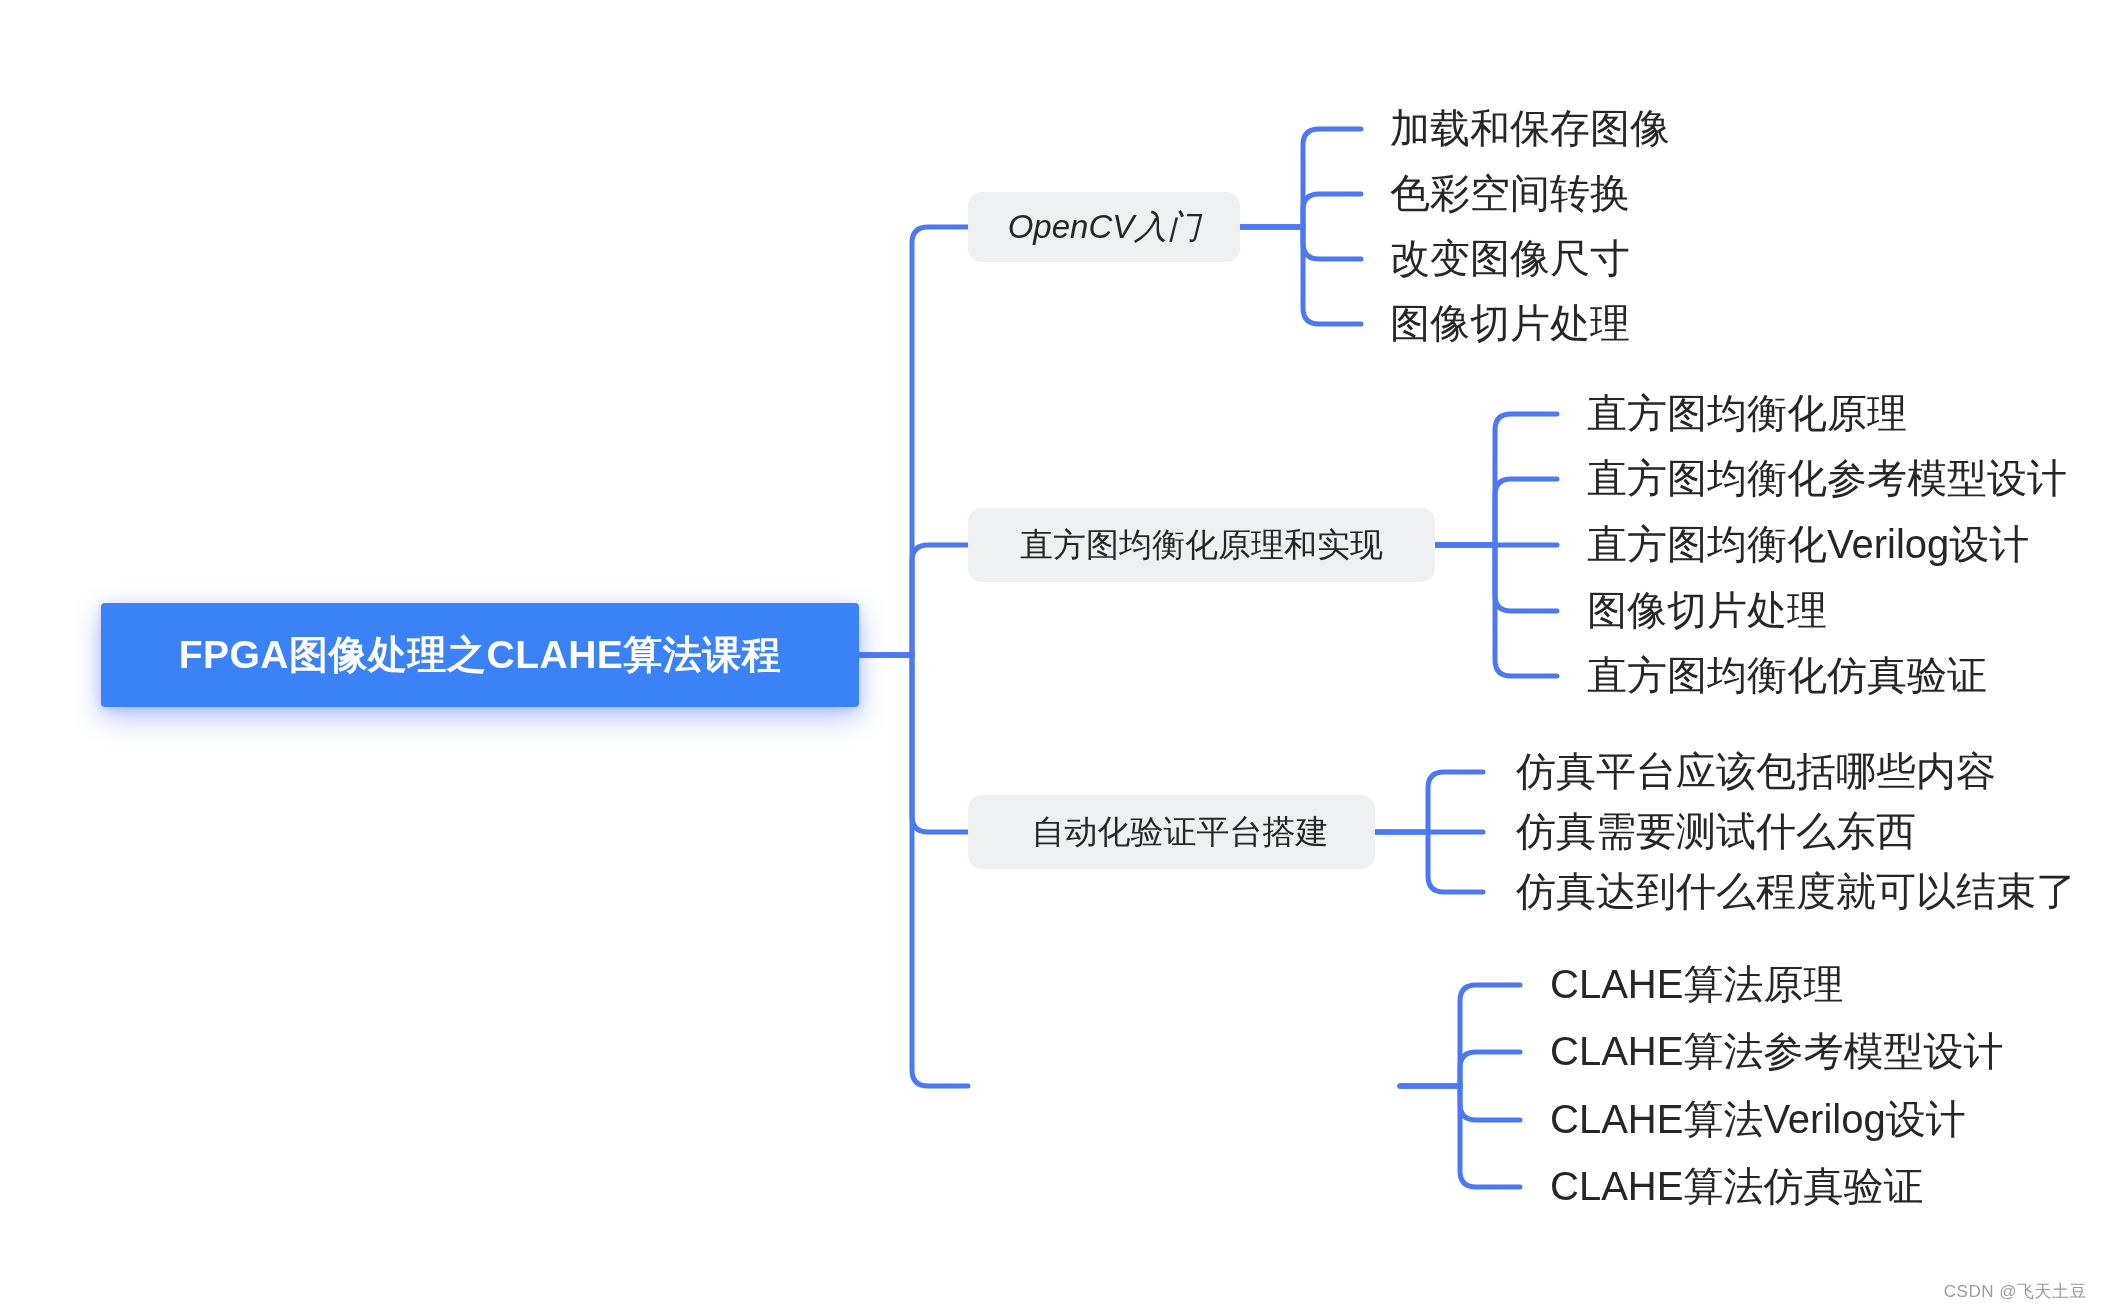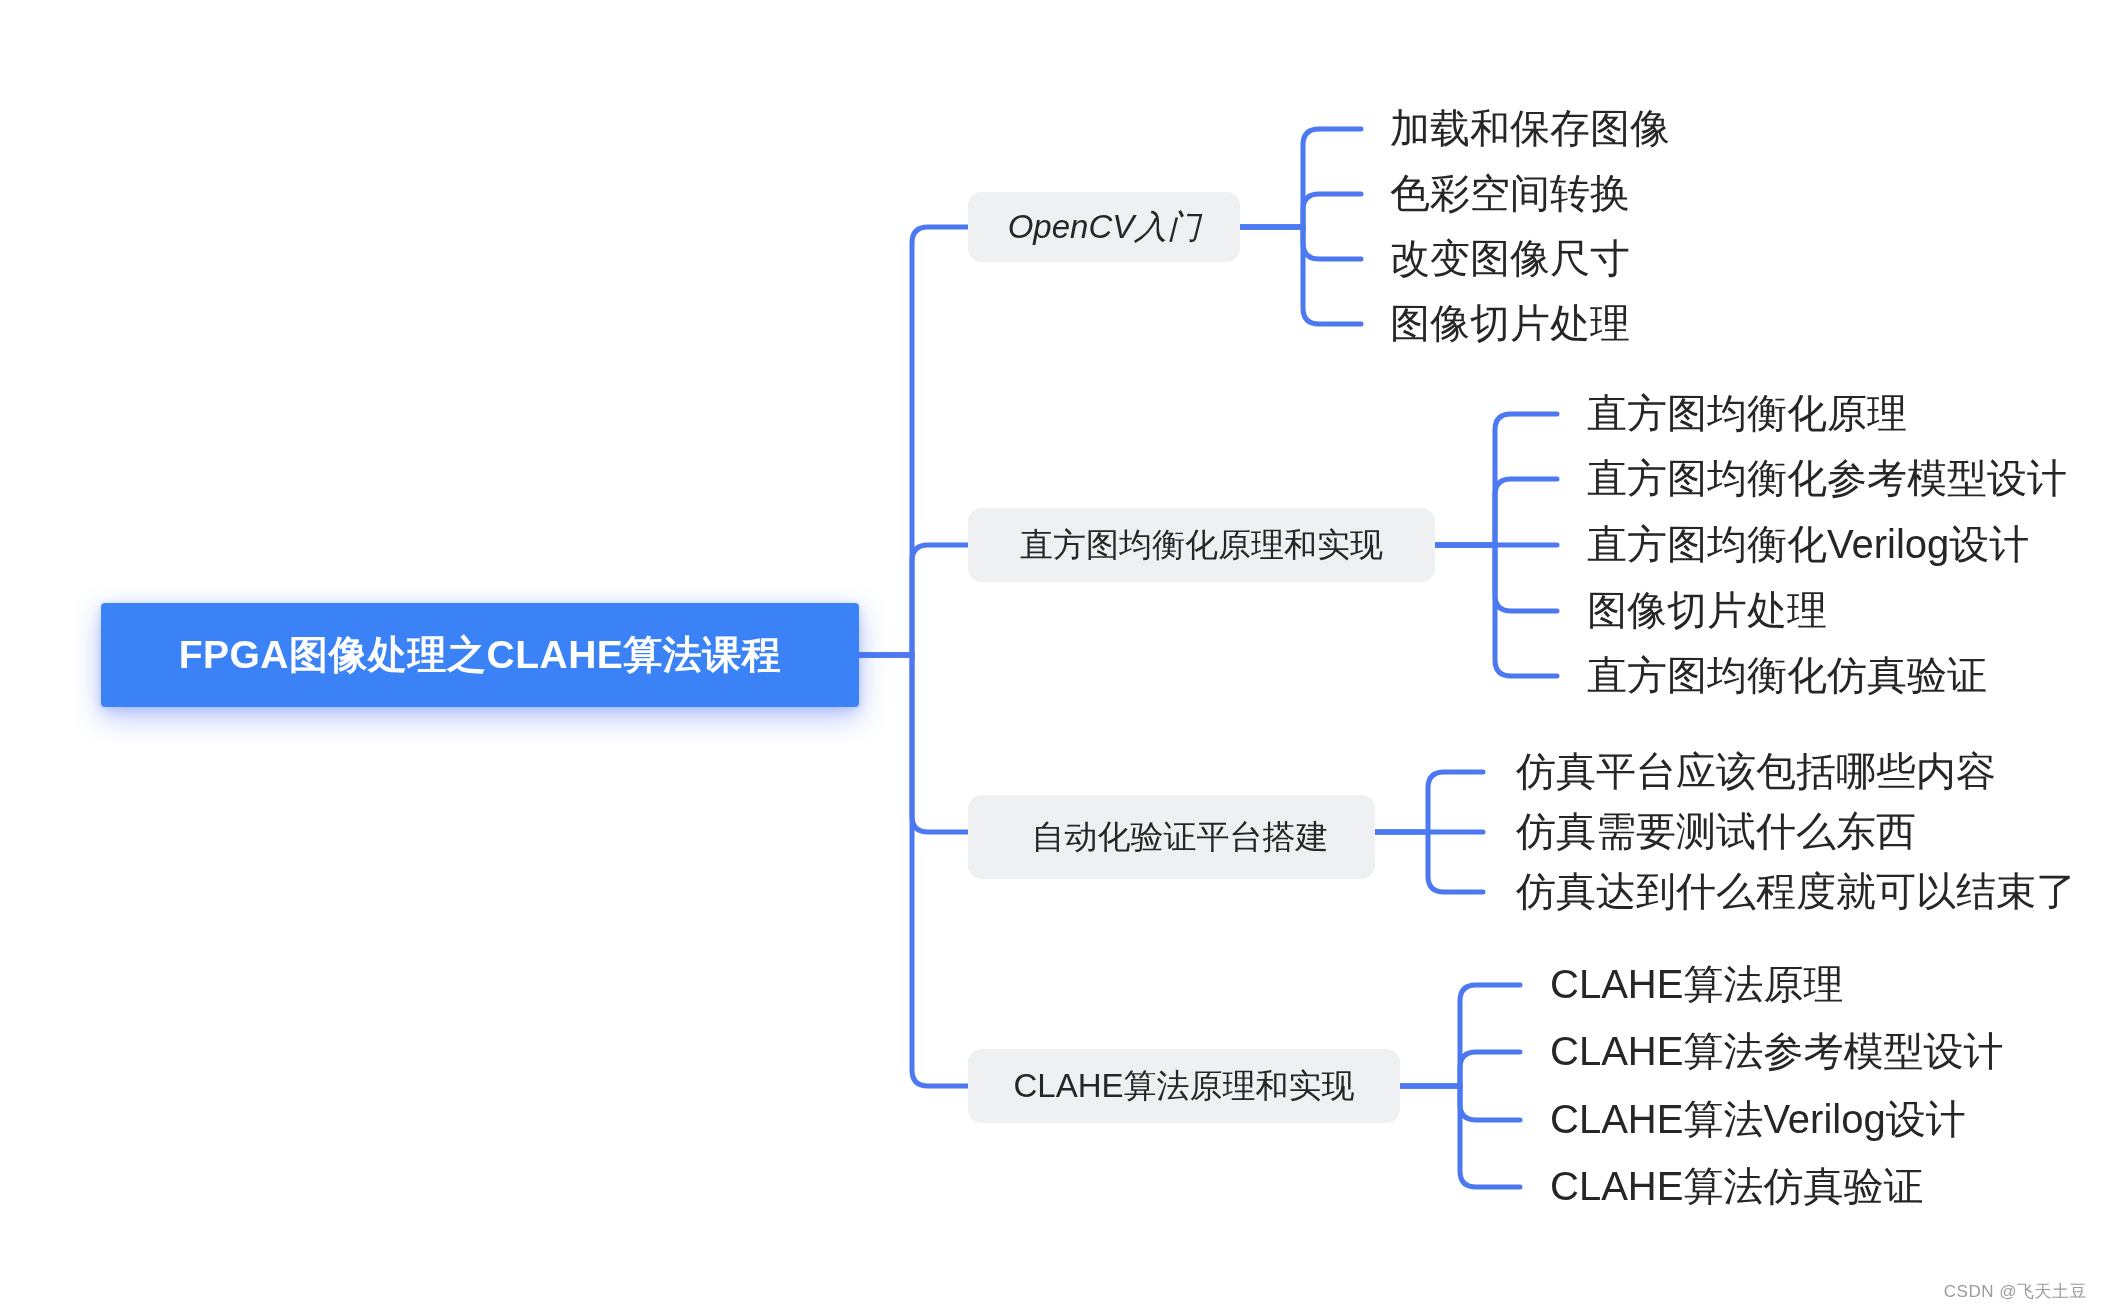--- a/index.html
+++ b/index.html
@@ -52,21 +52,21 @@
   }
   .node.branch {
     background: #EEF0F1;
     border-radius: 14px;
     color: #262626;
     font-size: 33px;
     font-weight: 400;
   }
   .node.branch.b1 { left:  968px; top: 192px; width: 272px; height: 70px; font-style: italic; }
   .node.branch.b2 { left:  968px; top: 508px; width: 467px; height: 74px; }
-  .node.branch.b3 { left:  968px; top: 795px; width: 407px; height: 84px; padding-left: 17px; }
+  .node.branch.b3 { left:  968px; top: 795px; width: 407px; height: 74px; padding-left: 17px; }
   .node.branch.b4 { left:  968px; top: 1049px; width: 432px; height: 74px; }
   .leaf {
     position: absolute;
     transform: translateY(-52%);
     white-space: nowrap;
     color: #262626;
     font-size: 40px;
     font-weight: 400;
     line-height: 1.2;
   }
@@ -120,21 +120,20 @@
       <path d="M 1400 1086 L 1460 1086 L 1460 1104 Q 1460 1120 1476 1120 L 1520 1120"></path>
       <path d="M 1400 1086 L 1460 1086 L 1460 1171 Q 1460 1187 1476 1187 L 1520 1187"></path>
     </g>
   </svg>
 
   <div class="node root">FPGA图像处理之CLAHE算法课程</div>
 
   <div class="node branch b1">OpenCV入门</div>
   <div class="node branch b2">直方图均衡化原理和实现</div>
   <div class="node branch b3">自动化验证平台搭建</div>
-  <div class="node branch b4">CLAHE算法原理和实现</div>
 
   <div class="leaf" style="left:1390px; top:129px;">加载和保存图像</div>
   <div class="leaf" style="left:1390px; top:194px;">色彩空间转换</div>
   <div class="leaf" style="left:1390px; top:259px;">改变图像尺寸</div>
   <div class="leaf" style="left:1390px; top:324px;">图像切片处理</div>
 
   <div class="leaf" style="left:1587px; top:414px;">直方图均衡化原理</div>
   <div class="leaf" style="left:1587px; top:479px;">直方图均衡化参考模型设计</div>
   <div class="leaf" style="left:1587px; top:545px;">直方图均衡化Verilog设计</div>
   <div class="leaf" style="left:1587px; top:611px;">图像切片处理</div>

